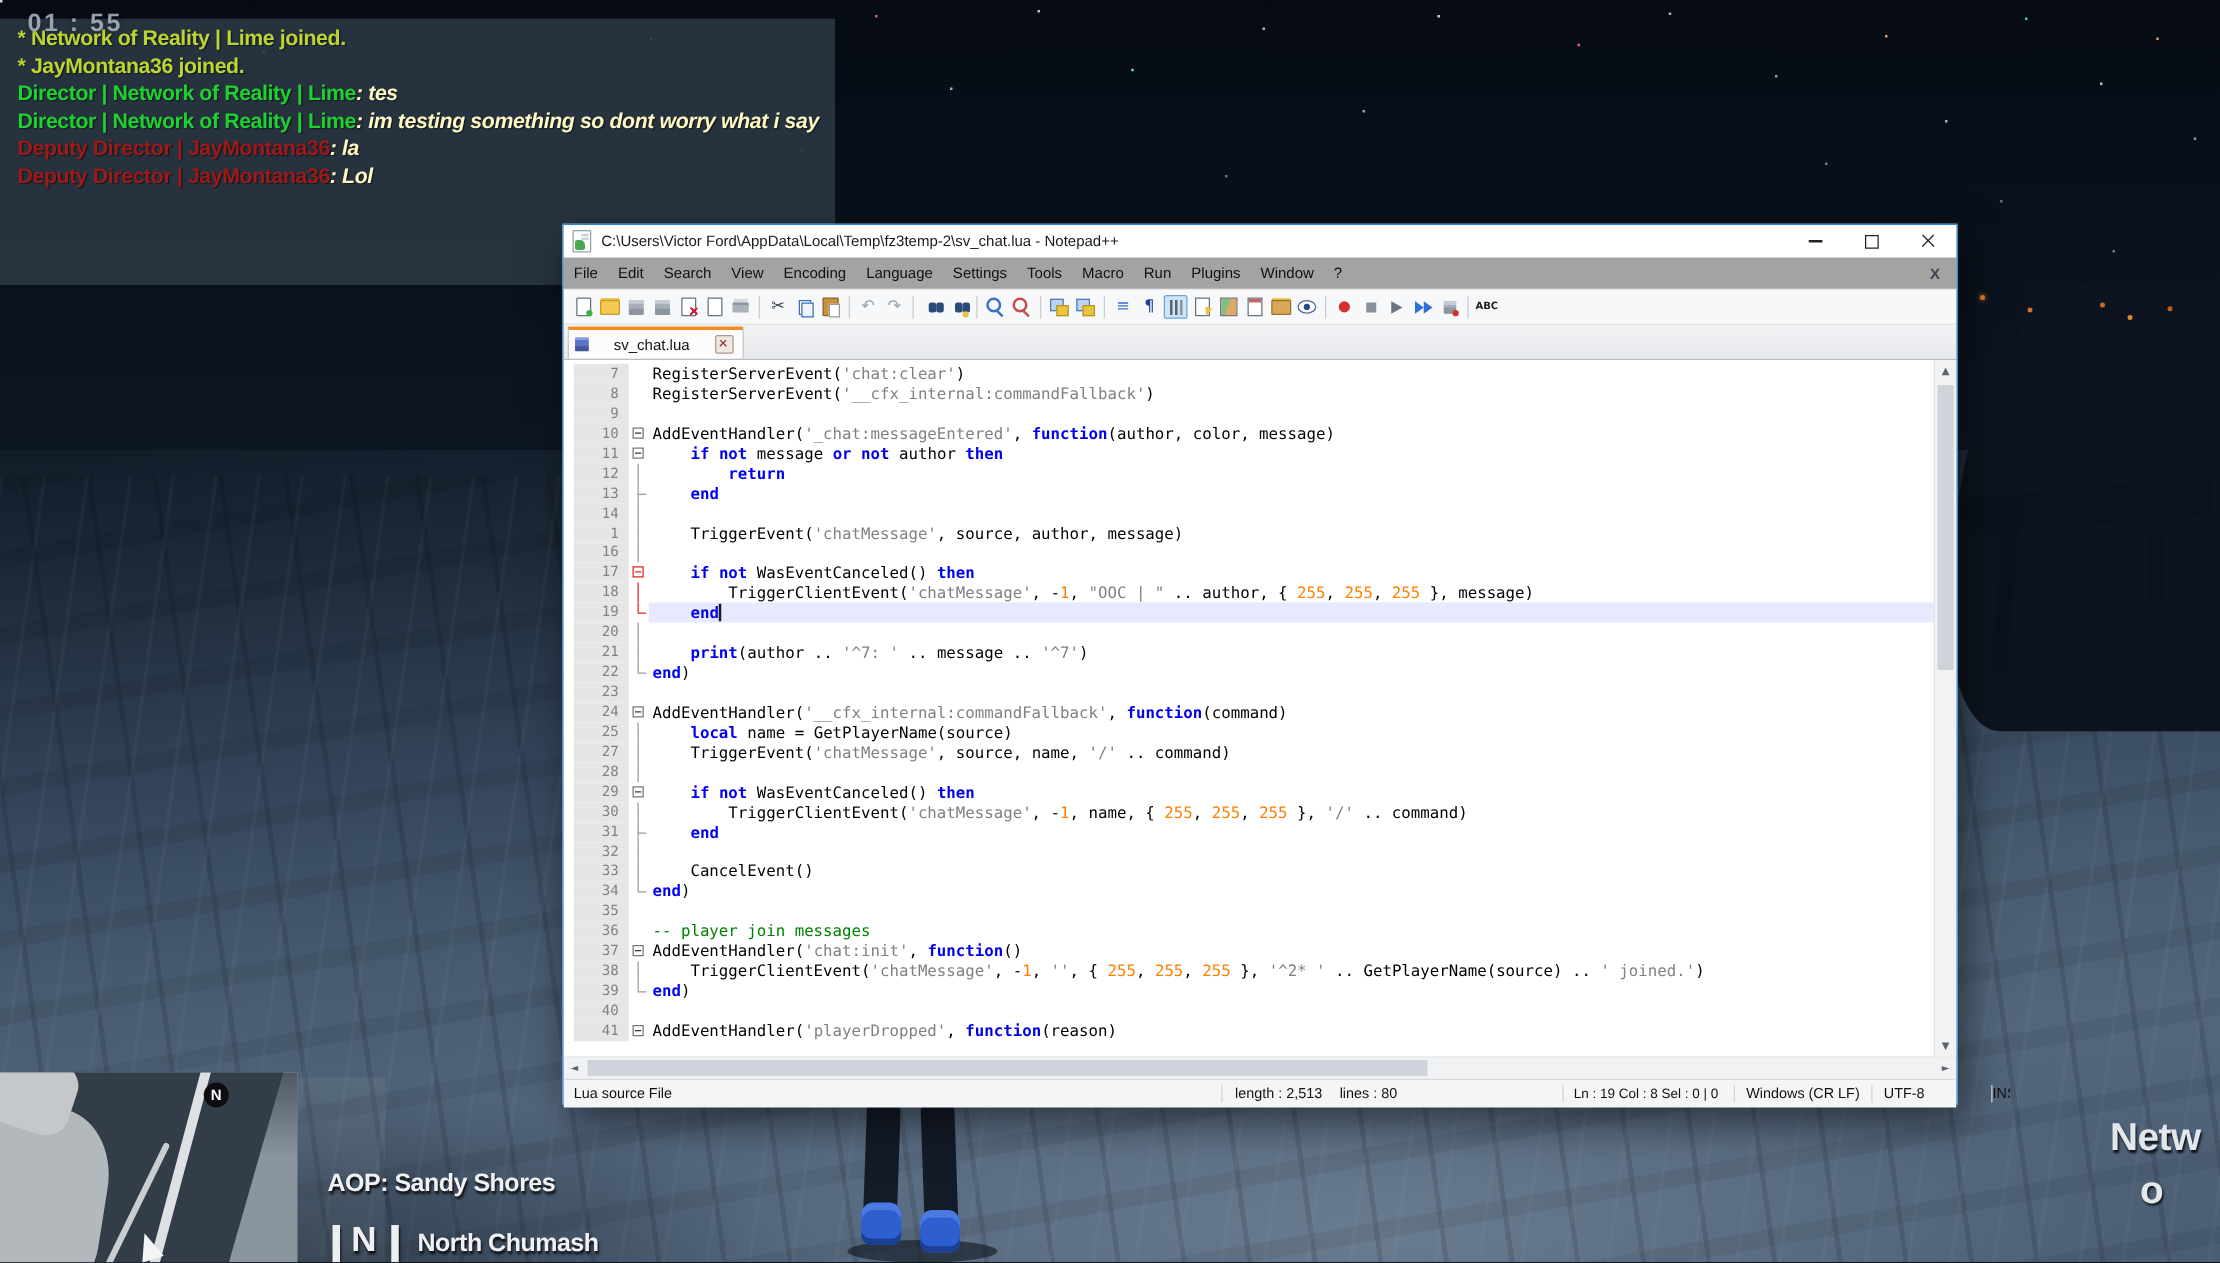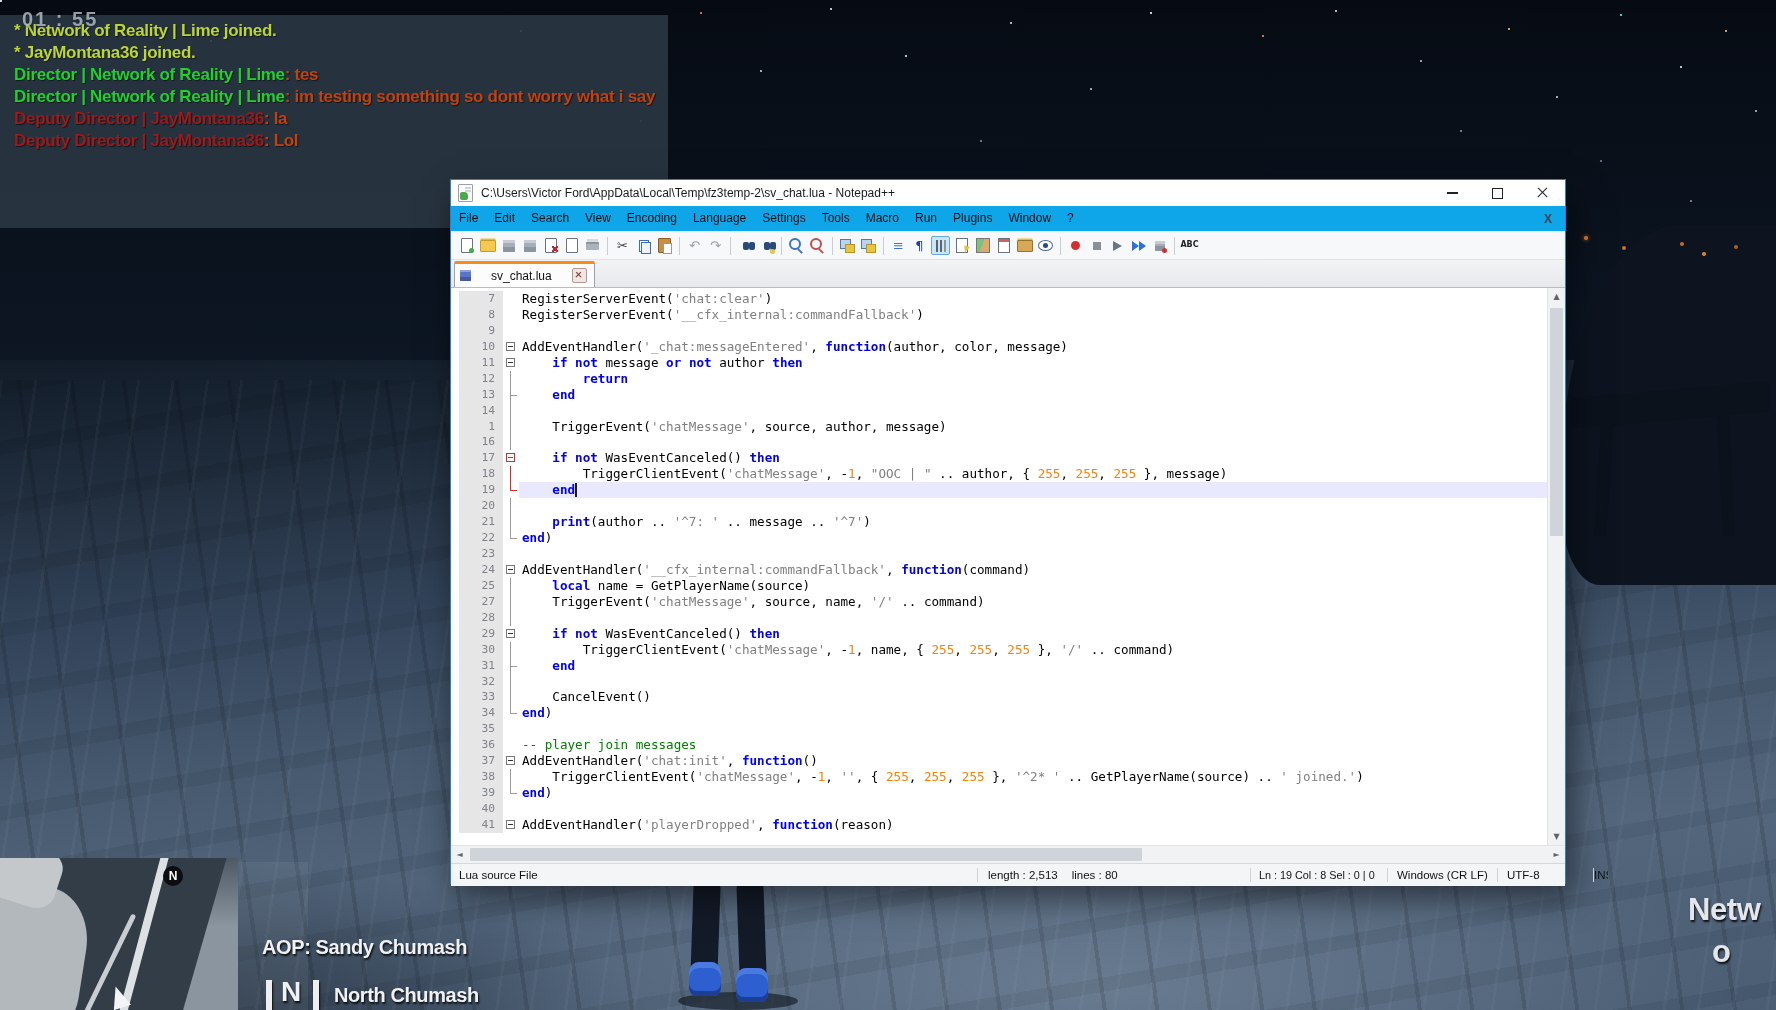--- a/index.html
+++ b/index.html
@@ -50,21 +50,21 @@
 
   
   .chatbox{position:absolute;left:0;top:15px;width:668px;height:213px;z-index:4;
     background:rgba(42,55,68,.90);}
   .chat-line{padding-left:14px;line-height:22px;font-size:17px;font-weight:bold;
     letter-spacing:-.3px;text-shadow:1px 1px 1px rgba(0,0,0,.55);white-space:nowrap;}
   .chat-line:first-child{padding-top:5px;}
   .seg-join{color:#bdd531;}
   .seg-director{color:#1fd12f;}
   .seg-deputy{color:#9c1a1a;}
-  .seg-msg{color:#c2410c;font-weight:600;}
+  .seg-msg{color:#fef9c3;font-weight:600;font-style:italic;}
   .clock{position:absolute;left:8px;top:8px;z-index:5;font-size:20px;font-weight:bold;
     color:rgba(190,200,212,.78);letter-spacing:2px;text-shadow:0 0 3px rgba(0,0,0,.5);margin-left:14px;}
 
   
   .minimap{position:absolute;left:0;top:858px;width:238px;height:152px;overflow:hidden;z-index:3;
     background:#8b95a0;}
   .mm-dark{position:absolute;left:34px;top:-6px;width:170px;height:170px;background:#333d48;
     transform:skewX(-16deg);}
   .mm-sand{position:absolute;left:-36px;top:26px;width:120px;height:150px;background:#b3b8bc;
     border-radius:0 38% 30% 0;transform:rotate(9deg);}
@@ -106,21 +106,21 @@
     background:#4aa94f;border-radius:2px 4px 2px 2px;}
   .npp-logo::before{content:"";position:absolute;right:1px;top:2px;width:6px;height:2px;background:#cfd4da;
     box-shadow:0 3px 0 #cfd4da;}
   .title-text{margin-left:8px;color:#1a1a1a;white-space:nowrap;overflow:hidden;flex:1;}
   .wc{width:45px;height:26px;display:flex;align-items:center;justify-content:center;flex:none;position:relative;}
   .wc-min::after{content:"";width:11px;height:1.5px;background:#222;}
   .wc-max::after{content:"";width:9px;height:9px;border:1.2px solid #222;}
   .wc-x::before,.wc-x::after{content:"";position:absolute;width:13px;height:1.4px;background:#222;}
   .wc-x::before{transform:rotate(45deg);} .wc-x::after{transform:rotate(-45deg);}
 
-  .menubar{height:25px;display:flex;align-items:center;background:#0ea5e9;position:relative;}
+  .menubar{height:25px;display:flex;align-items:center;background:#a3a3a3;position:relative;}
   .menu-item{padding:0 8px;line-height:25px;color:#111;}
   .menu-x{position:absolute;right:6px;top:0;width:22px;height:25px;display:flex;align-items:center;
     justify-content:center;color:#3c4350;font-weight:bold;font-size:12px;}
 
   .toolbar{height:27px;display:flex;align-items:center;background:#f7f8f9;
     border-top:1px solid #e4e6e9;padding-left:5px;}
   .tsep{width:1px;height:18px;background:#c9ccd1;margin:0 4px;flex:none;}
   .ti{width:19px;height:19px;position:relative;display:flex;align-items:center;justify-content:center;
     font-family:"DejaVu Sans",sans-serif;font-size:13px;flex:none;margin:0 1px;box-sizing:border-box;}
   .ti.active{background:#cde6f7;border:1px solid #66a7d8;border-radius:2px;}
@@ -265,21 +265,21 @@
     <div class="mm-fade"></div>
     <div class="mm-dark"></div>
     <div class="mm-sand"></div>
     <div class="mm-sand2"></div>
     <div class="mm-road1"></div>
     <div class="mm-road2"></div>
   </div>
   <div class="mm-ext"></div>
   <div class="compass">N</div>
   <div class="player-arrow"></div>
-  <div class="hud-text aop">AOP: Sandy Chumash</div>
+  <div class="hud-text aop">AOP: Sandy Shores</div>
   <div class="street-bar sb1"></div>
   <div class="hud-text street-letter">N</div>
   <div class="street-bar sb2"></div>
   <div class="hud-text street-name">North Chumash</div>
   <div class="hud-text wm1">Netw</div>
   <div class="hud-text wm2">o</div>
 
   <div class="npp">
     <div class="titlebar">
       <div class="npp-logo"></div>

